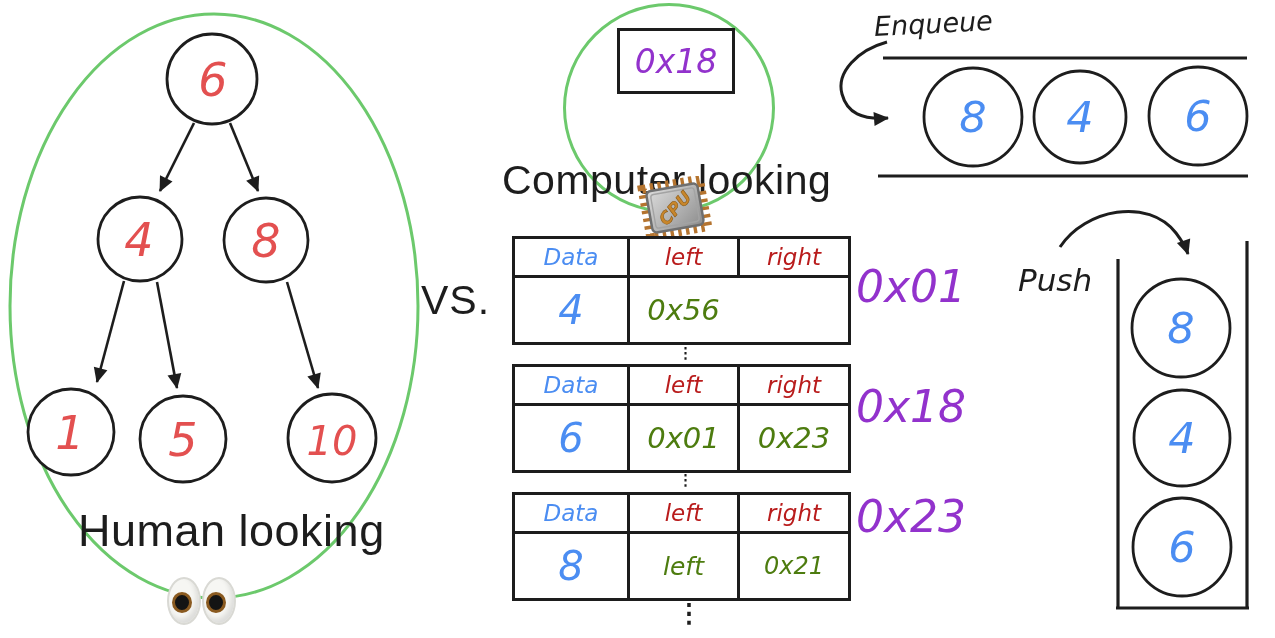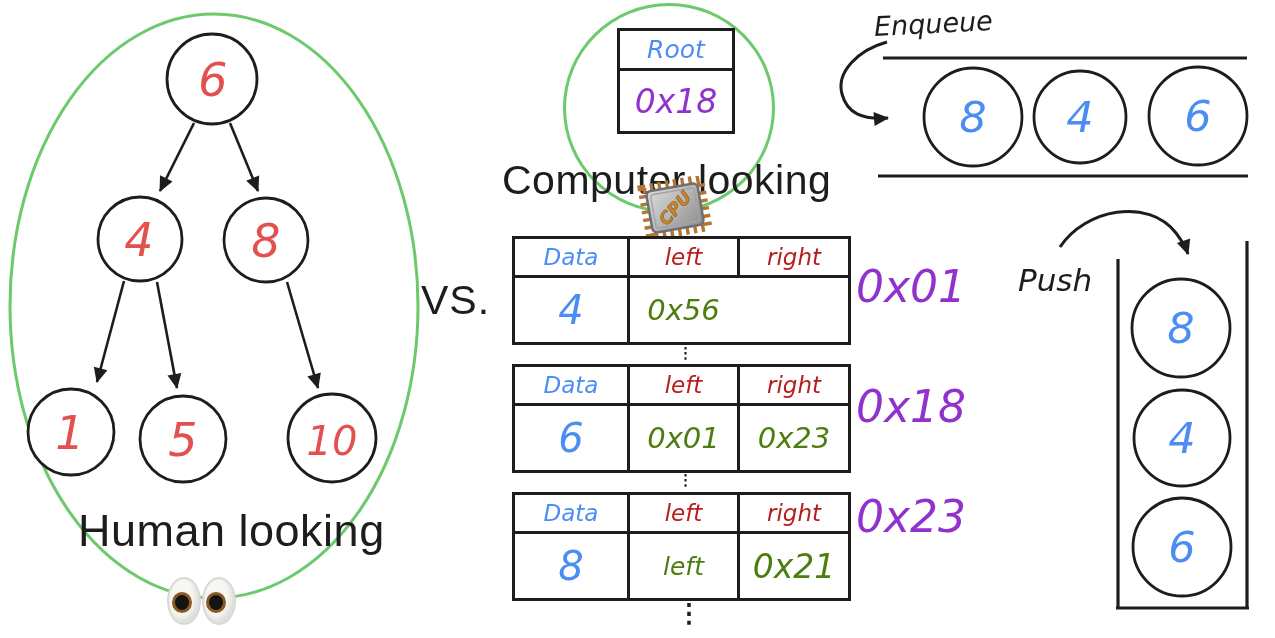--- a/index.html
+++ b/index.html
@@ -109,21 +109,20 @@
     <div class="eye">
         <div class="pupil" style="left:2px;"></div>
       </div>
   </div>
 
   <div class="abs vs print">VS.</div>
 
   <div class="abs green-circle"></div>
 
   <div class="abs rootbox hand">
-    <div class="rhead">Root</div>
     <div class="rval">0x18</div>
   </div>
 
   <div class="abs caption-computer print">Computer looking</div>
 
   <svg class="abs" style="left:633px;top:176px;" width="84" height="64" viewBox="0 0 84 64">
     <defs>
       <linearGradient id="cpugrad" x1="0" y1="0" x2="1" y2="1">
         <stop offset="0" stop-color="#dcdcdc"></stop>
           <stop offset="0.55" stop-color="#b2b2b2"></stop>
@@ -171,21 +170,21 @@
 
   <div class="ntable t3">
     <div class="nrow nhead">
       <div class="ncell first hdr hdr-data hand">Data</div>
       <div class="ncell hdr hdr-ptr hand">left</div>
       <div class="ncell hdr hdr-ptr hand">right</div>
     </div>
     <div class="nrow nval">
       <div class="ncell first val-data hand">8</div>
       <div class="ncell val-ptr hand" style="font-size:25px;">left</div>
-      <div class="ncell val-ptr hand" style="font-size:33px;">0x21</div>
+      <div class="ncell val-ptr hand" style="font-size:24px;">0x21</div>
     </div>
     <div class="addr">0x23</div>
   </div>
 
   <div class="abs dots-big" style="left:676px;top:600px;">⋮</div>
 
   <div class="abs enqueue-label hand">Enqueue</div>
 
   <svg class="abs" style="left:830px;top:0;" width="445" height="195" viewBox="0 0 445 195">
     <defs>

